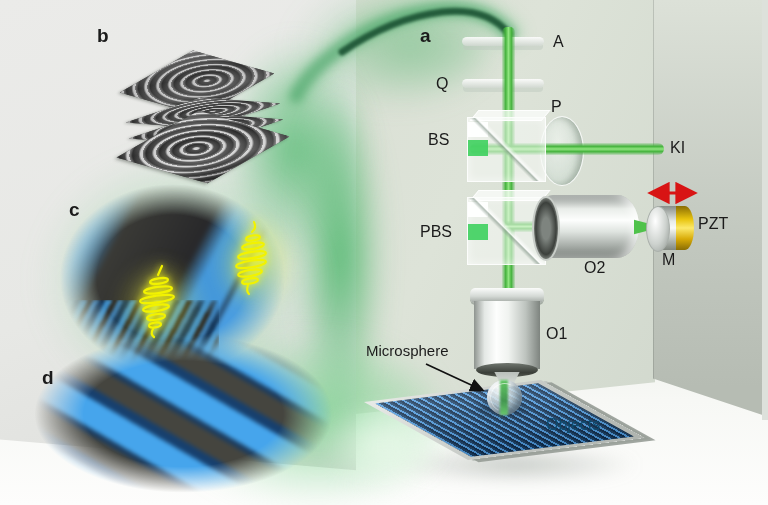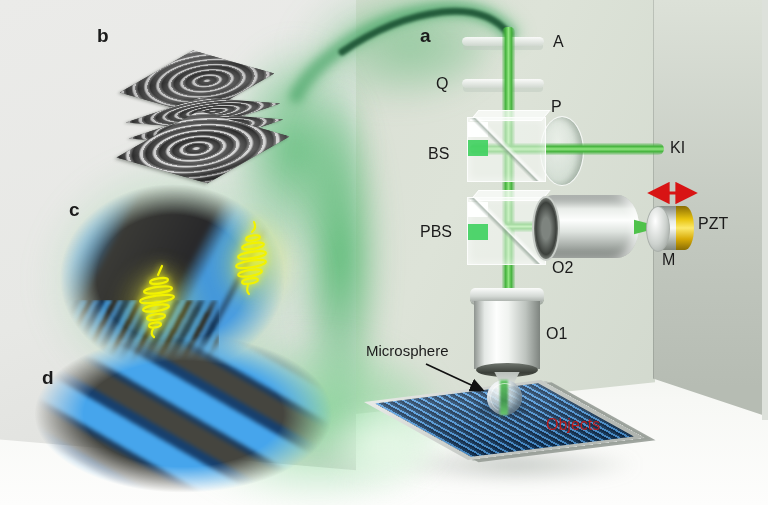--- a/index.html
+++ b/index.html
@@ -159,25 +159,25 @@
   
   .svg-low{position:absolute;left:0;top:0;z-index:7;pointer-events:none;}
   .svg-high{position:absolute;left:0;top:0;z-index:40;pointer-events:none;}
   .coil-glow{position:absolute;border-radius:50%;z-index:39;filter:blur(7px);
     background:radial-gradient(ellipse,rgba(250,250,60,.38),rgba(250,250,60,0) 70%);}
   .cg1{left:110px;top:255px;width:100px;height:105px;}
   .cg2{left:210px;top:210px;width:90px;height:105px;}
   
   .lbl{position:absolute;z-index:50;color:#1b1b1b;font-size:16px;line-height:1;white-space:nowrap;}
   .lbl.bold{font-weight:700;font-size:19px;}
-  .lbl.white{color:#b91c1c;}
+  .lbl.white{color:#0c4a6e;}
   .l-a{left:420px;top:26px;} .l-b{left:97px;top:26px;} .l-c{left:69px;top:200px;} .l-d{left:42px;top:368px;}
   .l-A{left:553px;top:34px;} .l-Q{left:436px;top:76px;} .l-P{left:551px;top:99px;}
-  .l-BS{left:428px;top:146px;text-align:center;} .l-KI{left:670px;top:140px;} .l-PBS{left:420px;top:224px;text-align:right;}
-  .l-O2{left:552px;top:260px;} .l-M{left:662px;top:252px;} .l-PZT{left:698px;top:216px;}
+  .l-BS{left:428px;top:132px;text-align:center;} .l-KI{left:670px;top:140px;} .l-PBS{left:420px;top:224px;text-align:right;}
+  .l-O2{left:584px;top:260px;} .l-M{left:662px;top:252px;} .l-PZT{left:698px;top:216px;}
   .l-O1{left:546px;top:326px;} .l-MS{left:366px;top:343px;font-size:15px;} .l-OBJ{left:546px;top:417px;}
 </style>
 </head>
 <body>
 
 <div id="scene">
 
   <div class="floor"></div>
   <div class="wall-back"></div>
   <div class="wall-right"></div>

